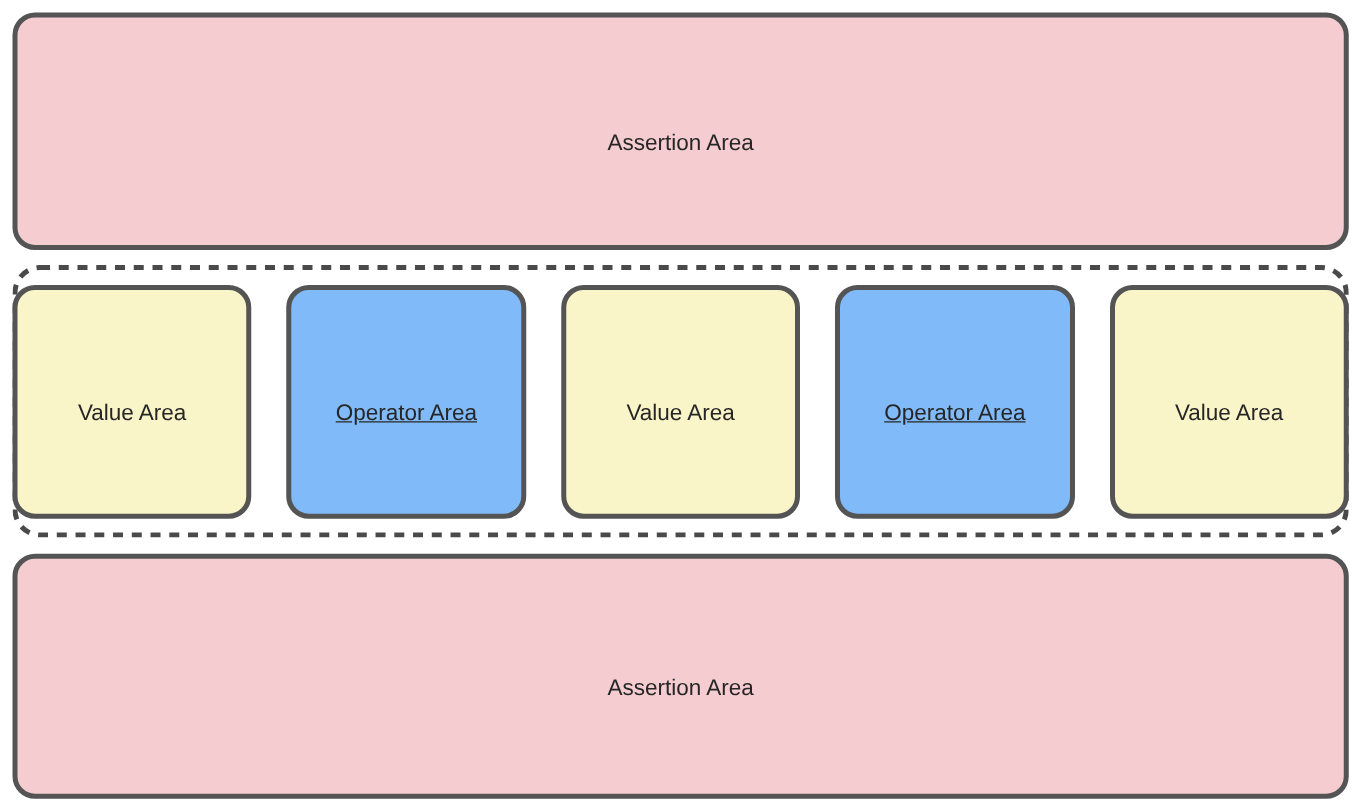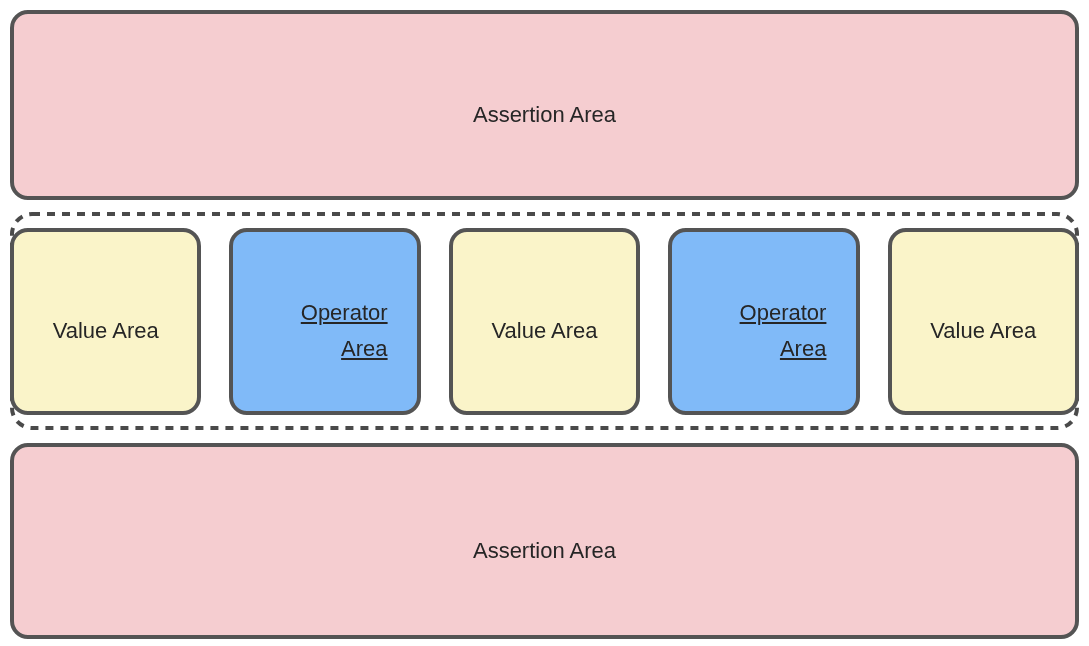--- a/index.html
+++ b/index.html
@@ -69,21 +69,21 @@
     align-items: center;
     justify-content: center;
     text-align: center;
     position: relative;
     z-index: 1;
   }
   .box.value { background: var(--value-fill); }
   .box.operator { background: var(--operator-fill); }
   .label {
     color: var(--text);
-    font-size: 22px;
+    font-size: 18px;
     line-height: 1.65;
     text-align: right;
     margin-top: 20px;
   }
   .box.operator .label { max-width: 125px; text-decoration: underline; }
 </style>
 </head>
 <body>
 
 <div class="page">

